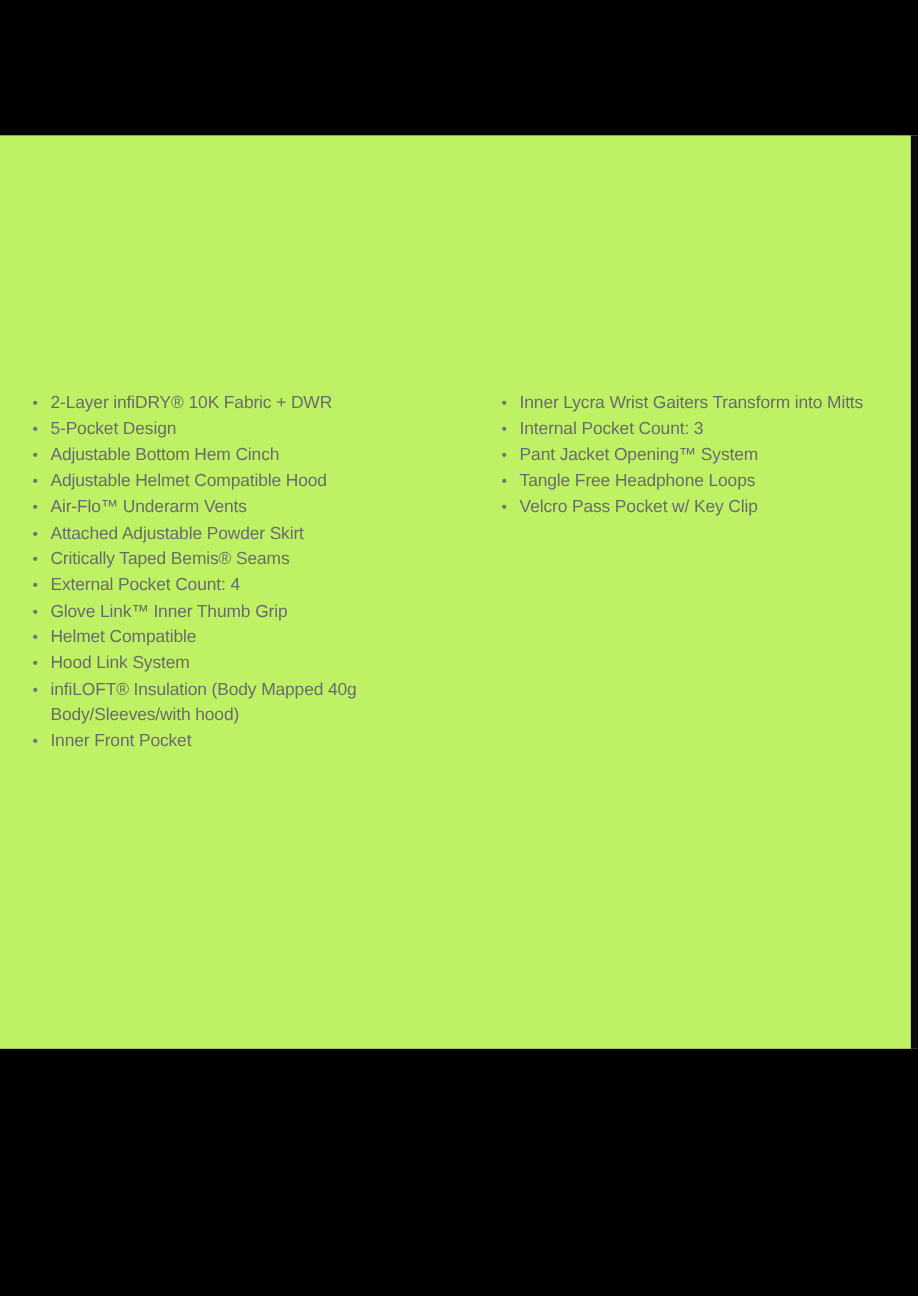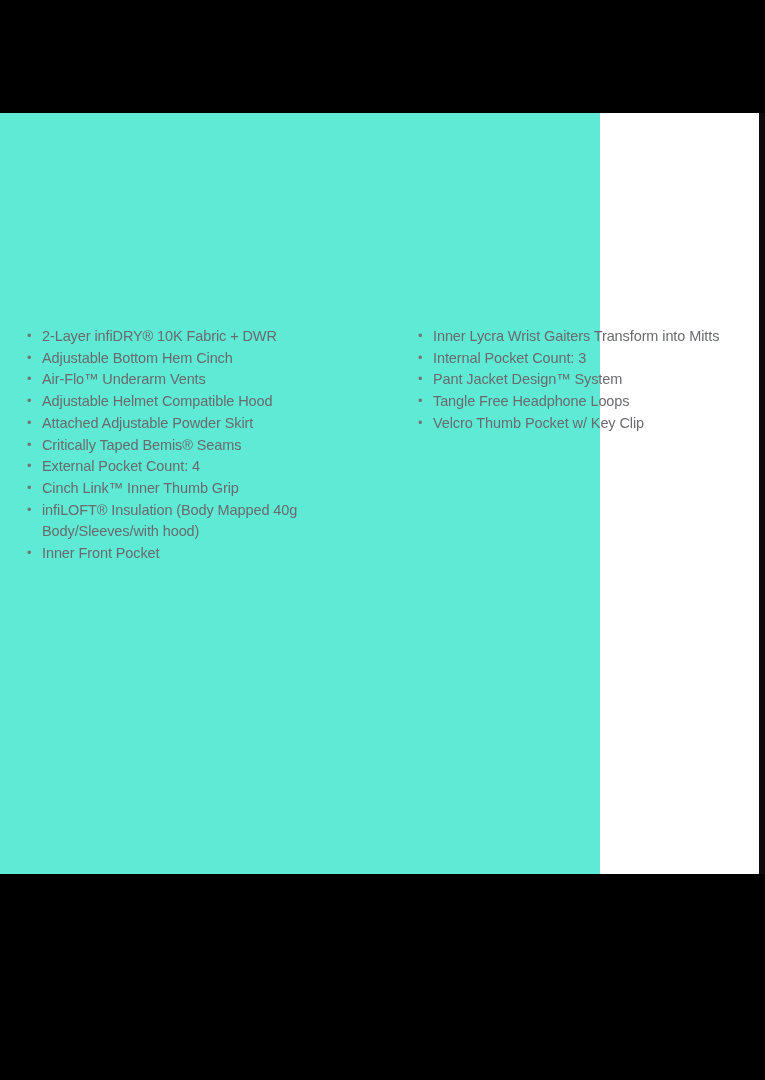--- a/index.html
+++ b/index.html
@@ -28,22 +28,22 @@
   }
   .right-strip {
     position: absolute;
     top: 113px; left: 759px;
     width: 6px; height: 761px;
     background: #0b0b0b;
   }
   .content {
     position: absolute;
     top: 113px; left: 0;
-    width: 600px; height: 761px;
-    background: #5eead4;
+    width: 759px; height: 761px;
+    background: #bef264;
   }
   ul.features {
     list-style: none;
     margin: 0;
     padding: 0;
     position: absolute;
     color: #6a6b6e;
     font-size: 14.5px;
     line-height: 21.7px;
     letter-spacing: -0.1px;
@@ -73,35 +73,38 @@
 </style>
 </head>
 <body>
 
 <div class="top-bar"></div>
 
 <div class="content">
 
   <ul class="features left-col">
     <li>2-Layer infiDRY® 10K Fabric + DWR</li>
+    <li>5-Pocket Design</li>
     <li>Adjustable Bottom Hem Cinch</li>
+    <li>Adjustable Helmet Compatible Hood</li>
     <li>Air-Flo™ Underarm Vents</li>
-    <li>Adjustable Helmet Compatible Hood</li>
     <li>Attached Adjustable Powder Skirt</li>
     <li>Critically Taped Bemis® Seams</li>
     <li>External Pocket Count: 4</li>
-    <li>Cinch Link™ Inner Thumb Grip</li>
+    <li>Glove Link™ Inner Thumb Grip</li>
+    <li>Helmet Compatible</li>
+    <li>Hood Link System</li>
     <li>infiLOFT® Insulation (Body Mapped 40g Body/Sleeves/with hood)</li>
     <li>Inner Front Pocket</li>
   </ul>
 
   <ul class="features right-col">
     <li>Inner Lycra Wrist Gaiters Transform into Mitts</li>
     <li>Internal Pocket Count: 3</li>
-    <li>Pant Jacket Design™ System</li>
+    <li>Pant Jacket Opening™ System</li>
     <li>Tangle Free Headphone Loops</li>
-    <li>Velcro Thumb Pocket w/ Key Clip</li>
+    <li>Velcro Pass Pocket w/ Key Clip</li>
   </ul>
 
 </div>
 
 <div class="right-strip"></div>
 <div class="bottom-bar"></div>
 
 </body></html>

